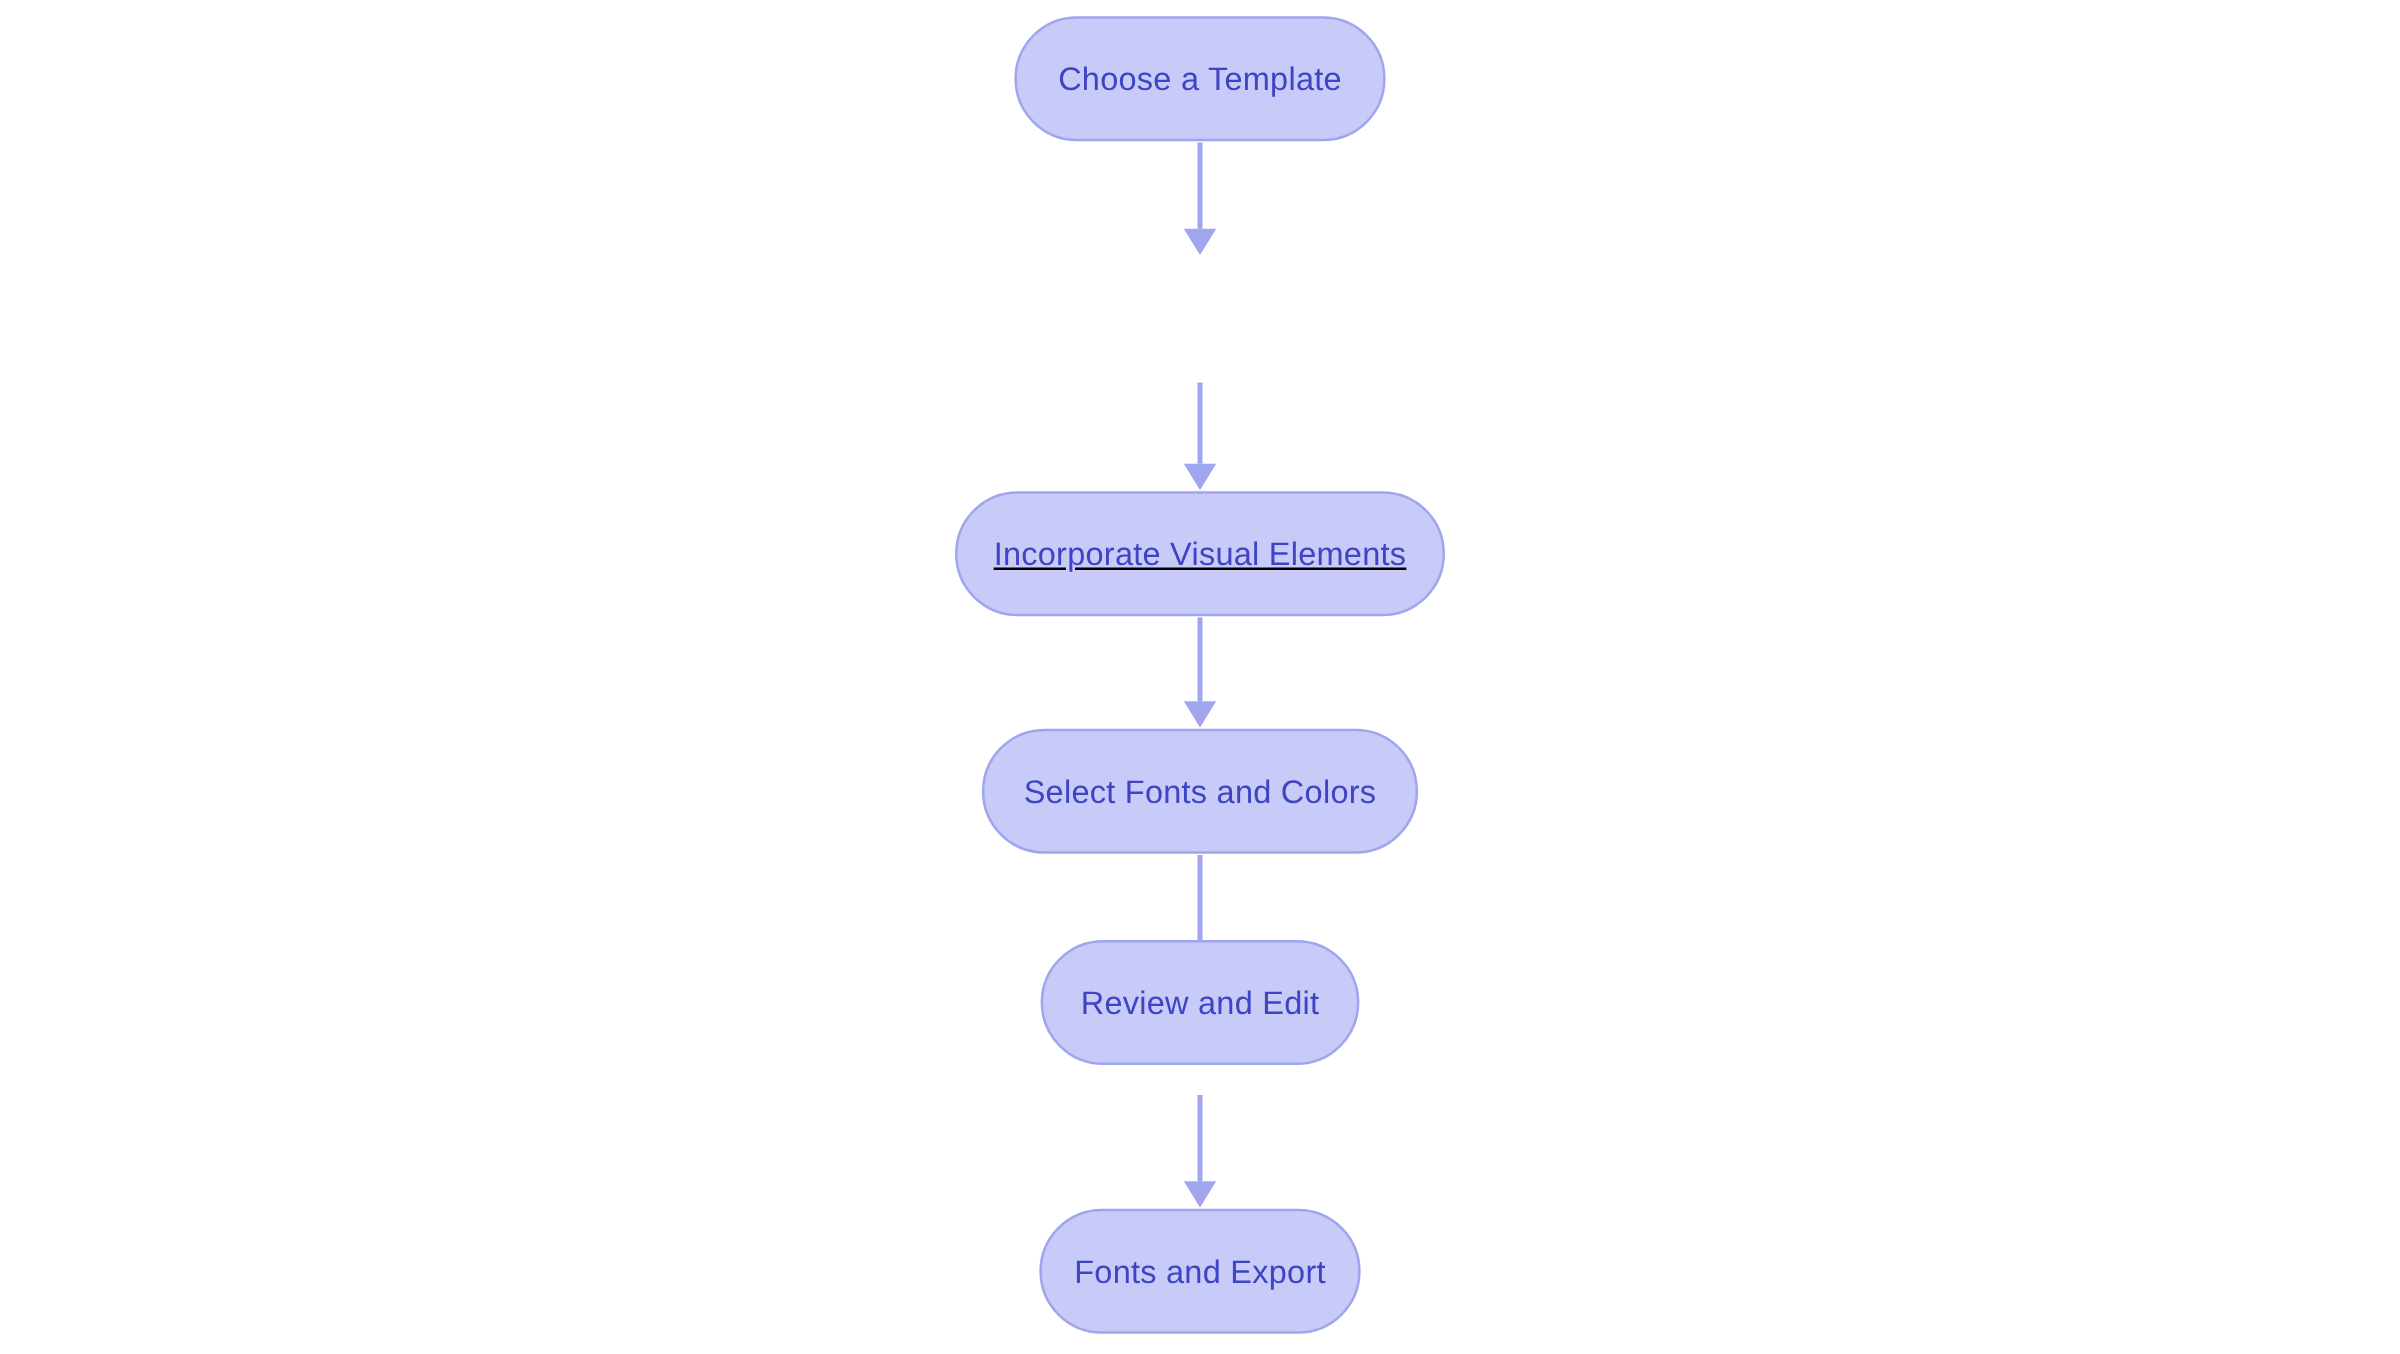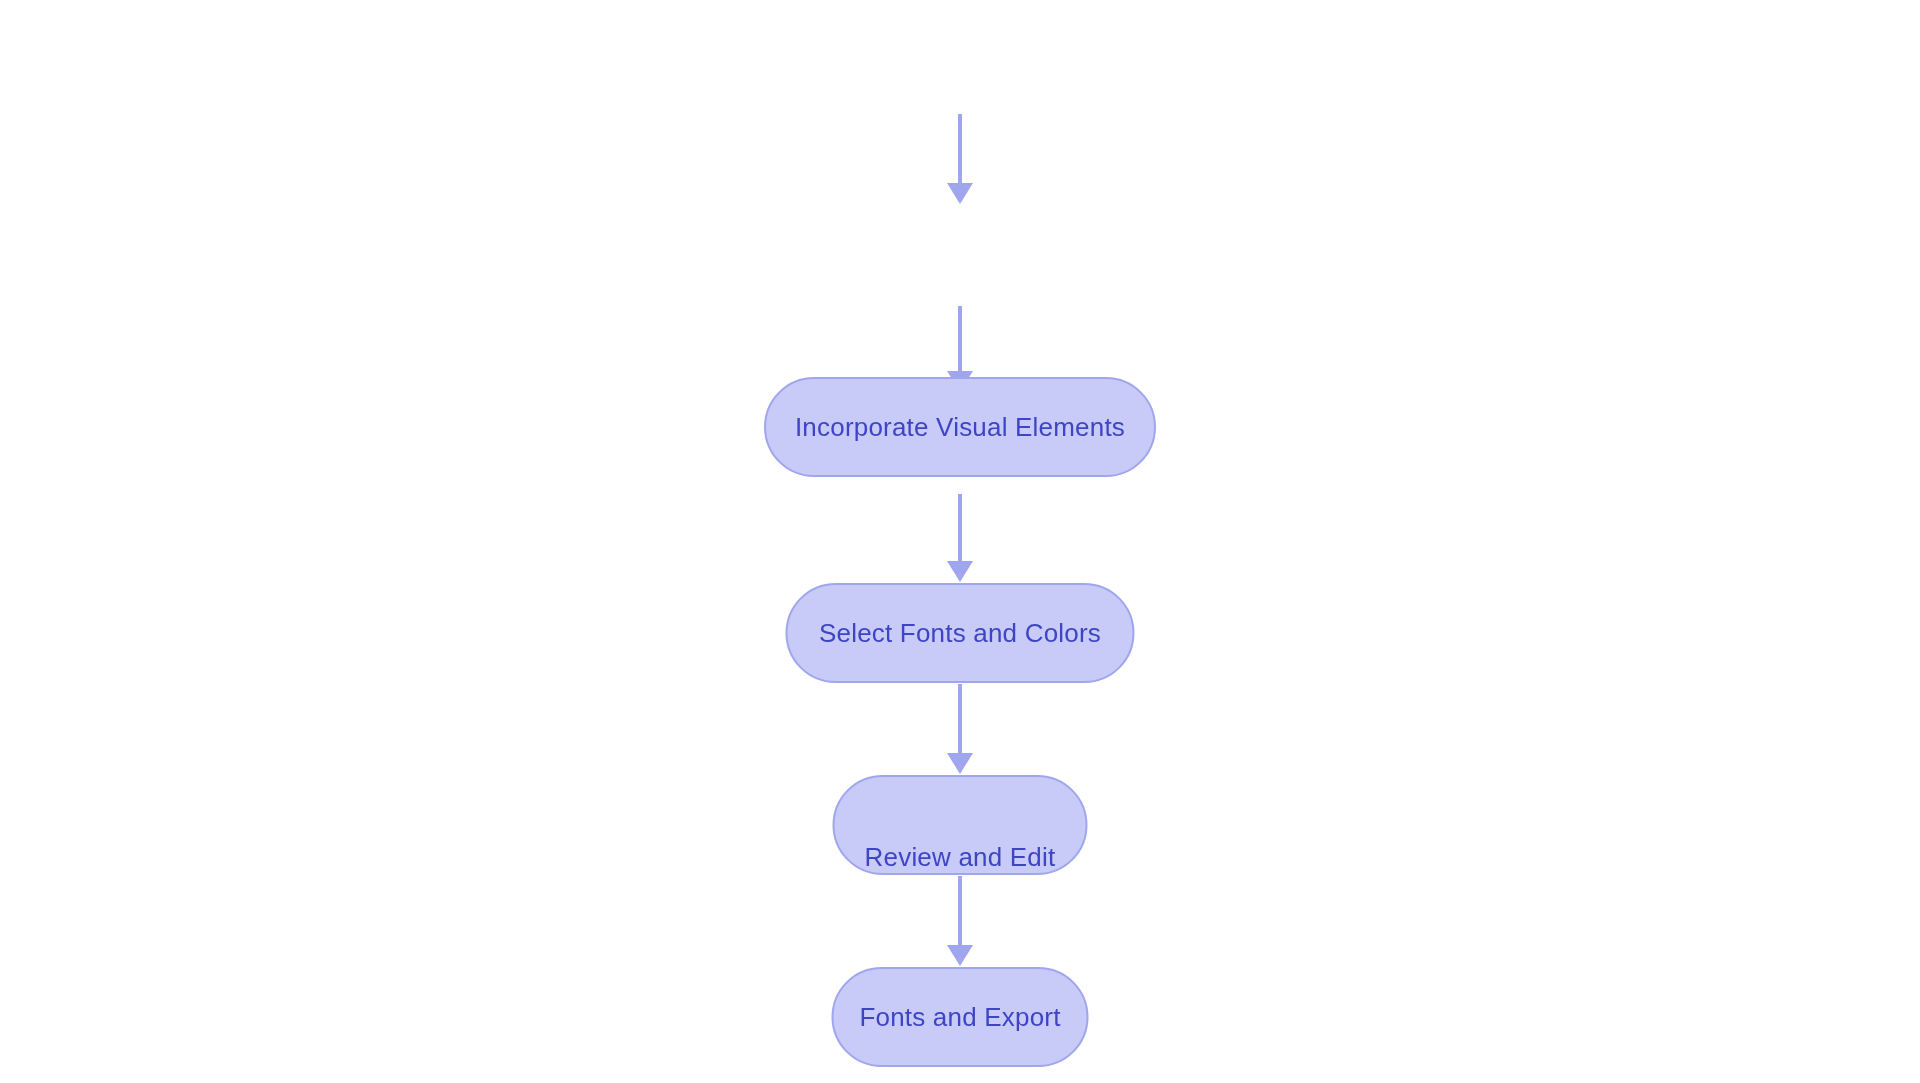--- a/index.html
+++ b/index.html
@@ -37,23 +37,23 @@
   }
   .node .label {
     color: var(--text);
     font-size: 26px;
     font-weight: 400;
     letter-spacing: 0.2px;
     white-space: nowrap;
   }
   .node-1 { top: 13px;  width: 297px; }
   .node-2 { top: 205px; width: 298px; }
-  .node-3 { top: 377px; width: 392px; }
+  .node-3 { top: 393px; width: 392px; text-decoration: underline; }
   .node-4 { top: 583px; width: 349px; text-align: right; }
-  .node-5 { top: 775px; width: 255px; align-items: flex-end; }
+  .node-5 { top: 752px; width: 255px; }
   .node-6 { top: 967px; width: 257px; }
 
   .arrow {
     position: absolute;
     left: 50%;
     transform: translateX(-50%);
     display: flex;
     flex-direction: column;
     align-items: center;
   }
@@ -73,20 +73,23 @@
   .arrow-2 { top: 306px; height: 86px; }
   .arrow-3 { top: 494px; height: 88px; }
   .arrow-4 { top: 684px; height: 90px; }
   .arrow-5 { top: 876px; height: 90px; }
 </style>
 </head>
 <body>
 
 <div class="canvas">
 
+  <div class="node node-1">
+    <span class="label">Choose a Template</span>
+  </div>
 
   <div class="arrow arrow-1">
     <div class="line"></div>
     <div class="head"></div>
   </div>
 
 
   <div class="arrow arrow-2">
     <div class="line"></div>
     <div class="head"></div>

